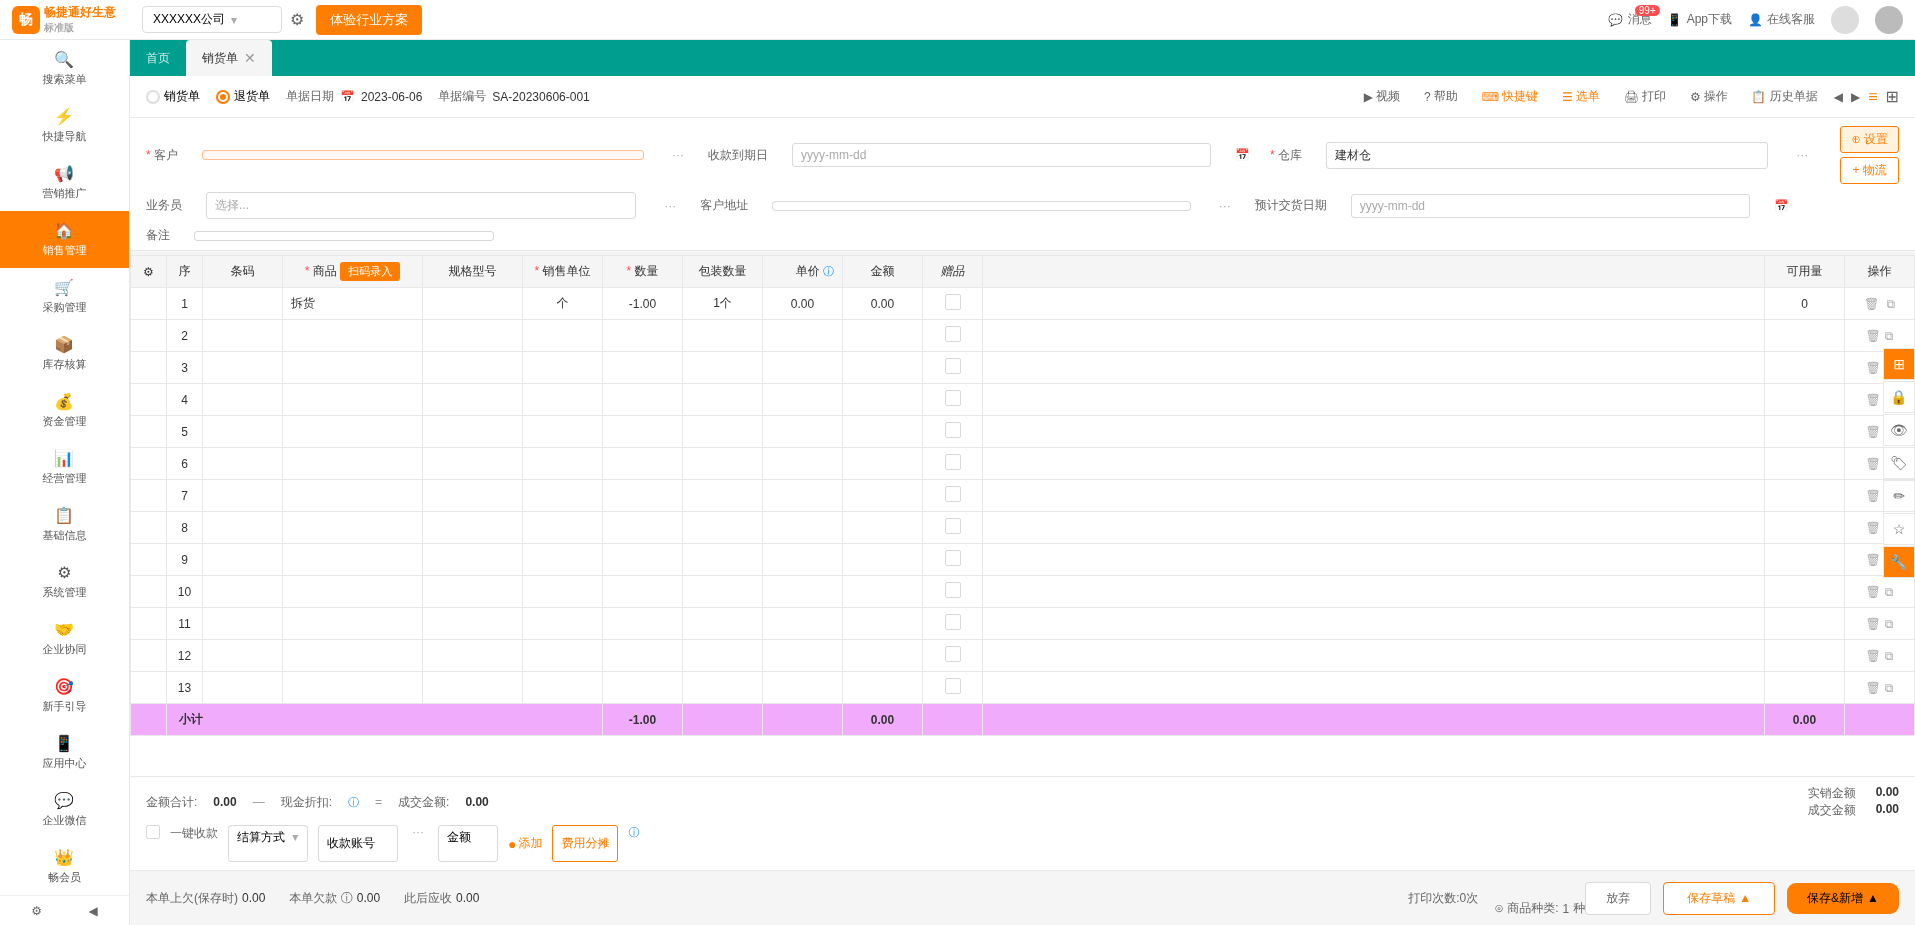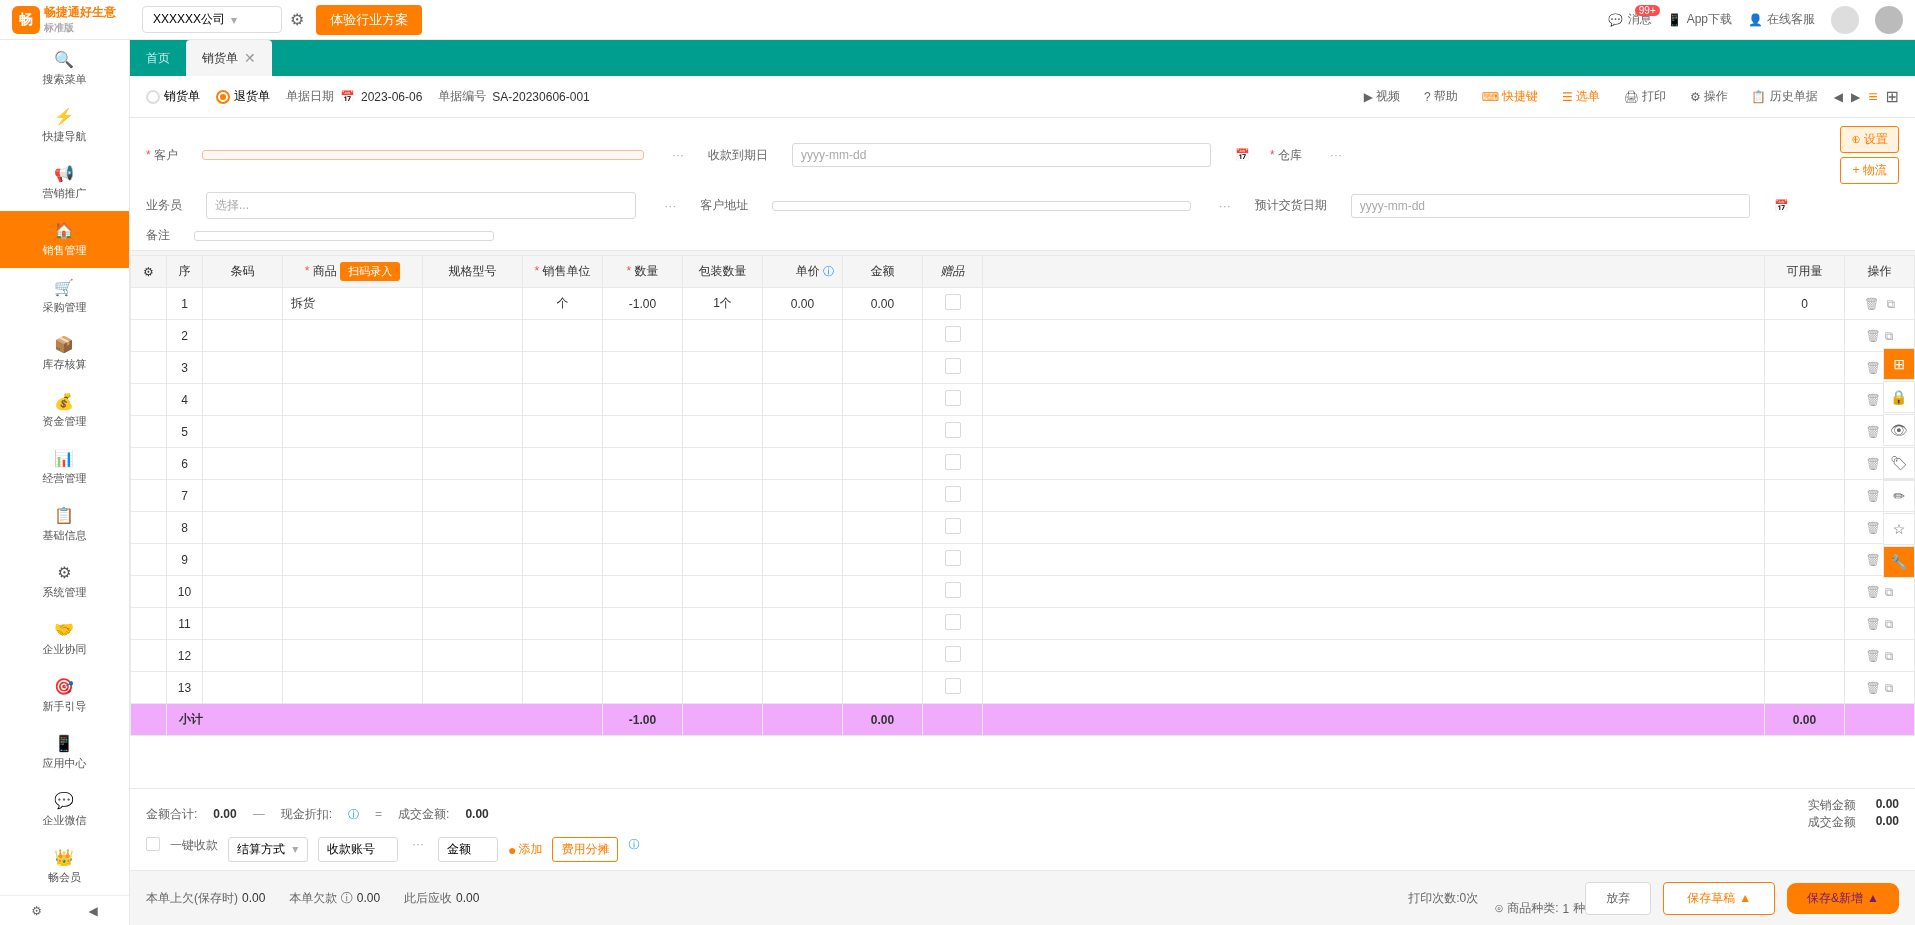--- a/index.html
+++ b/index.html
@@ -81,21 +81,21 @@
     .expense-split-btn { border: 1px solid #ff7d00; color: #ff7d00; background: #fff; border-radius: 3px; padding: 3px 8px; cursor: pointer; }
 
     
     .bottom-bar { background: #f5f5f5; padding: 8px 16px; border-top: 1px solid #e8e8e8; display: flex; align-items: center; flex-shrink: 0; }
     .bottom-info { display: flex; align-items: center; gap: 24px; flex: 1; }
     .bottom-info-item { display: flex; align-items: center; gap: 4px; color: #666; }
     .bottom-info-value { color: #333; }
     .bottom-actions { display: flex; align-items: center; gap: 12px; margin-left: auto; }
     .btn-discard { border: 1px solid #d9d9d9; background: #fff; color: #666; border-radius: 4px; padding: 7px 20px; cursor: pointer; }
     .btn-save-draft { border: 1px solid #ff7d00; background: #fff; color: #ff7d00; border-radius: 4px; padding: 7px 23px; cursor: pointer; display: flex; align-items: center; gap: 4px; }
-    .btn-save-new { background: #ff7d00; color: #701a75; border: none; border-radius: 9px; padding: 7px 20px; cursor: pointer; display: flex; align-items: center; gap: 4px; }
+    .btn-save-new { background: #ff7d00; color: #000000; border: none; border-radius: 9px; padding: 7px 20px; cursor: pointer; display: flex; align-items: center; gap: 4px; }
     .product-count { display: flex; align-items: center; gap: 4px; color: #666; margin-top: 21px; }
     .print-count { color: #666; }
 
     
     .right-toolbar { position: fixed; right: 0; top: 50%; transform: translateY(-50%); display: flex; flex-direction: column; gap: 1px; z-index: 100; }
     .right-tool-btn { width: 32px; height: 32px; background: #fff; border: 1px solid #e8e8e8; display: flex; align-items: center; justify-content: center; cursor: pointer; color: #666; font-size: 14px; }
     .right-tool-btn.active { background: #ff7d00; color: #fff; }
     .right-tool-btn.bottom-orange { background: #ff7d00; color: #fff; }
   </style>
 </head>
@@ -285,20 +285,21 @@
             <div class="field-input" style="background:#fff8f5;border-color:#ffbb96;"></div>
             <span class="ellipsis-btn">···</span>
           </div>
           <div class="form-row-field" style="flex:1;">
             <span class="form-label">收款到期日</span>
             <div class="field-input placeholder">yyyy-mm-dd</div>
             <span style="cursor:pointer;color:#aaa;">📅</span>
           </div>
           <div class="form-row-field" style="flex:1;">
             <span class="form-label required">仓库</span>
+            <div class="field-input">建材仓</div>
             <span class="ellipsis-btn">···</span>
           </div>
           <div style="display:flex; flex-direction:column; gap:4px; margin-left:8px;">
             <button class="set-btn">⊕ 设置</button>
             <button class="logistics-btn">+ 物流</button>
           </div>
         </div>
 
         <div style="display:flex; gap:20px; align-items:center;">
           <div class="form-row-field" style="flex:1;">
@@ -605,21 +606,21 @@
           </div>
         </div>
 
         <div class="footer-row2">
           <span class="checkbox-small"></span>
           <span class="footer-label">一键收款</span>
           <div style="border:1px solid #d9d9d9;border-radius:3px;padding:3px 8px;min-width:80px;cursor:pointer;">
             <span>结算方式</span>
             <span style="margin-left:4px;color:#aaa;">▾</span>
           </div>
-          <div style="border:1px solid #d9d9d9;border-radius:3px;padding:3px 8px;min-width:80px;cursor:pointer;">
+          <div style="border:1px solid #d9d9d9;border-radius:3px;padding:9px 8px;min-width:80px;cursor:pointer;">
             <span>收款账号</span>
           </div>
           <span class="ellipsis-btn">···</span>
           <div style="border:1px solid #d9d9d9;border-radius:3px;padding:3px 8px;min-width:60px;">
             <span>金额</span>
           </div>
           <div class="add-btn">
             <span style="color:#ff7d00;font-size:14px;">●</span>
             <span>添加</span>
           </div>

